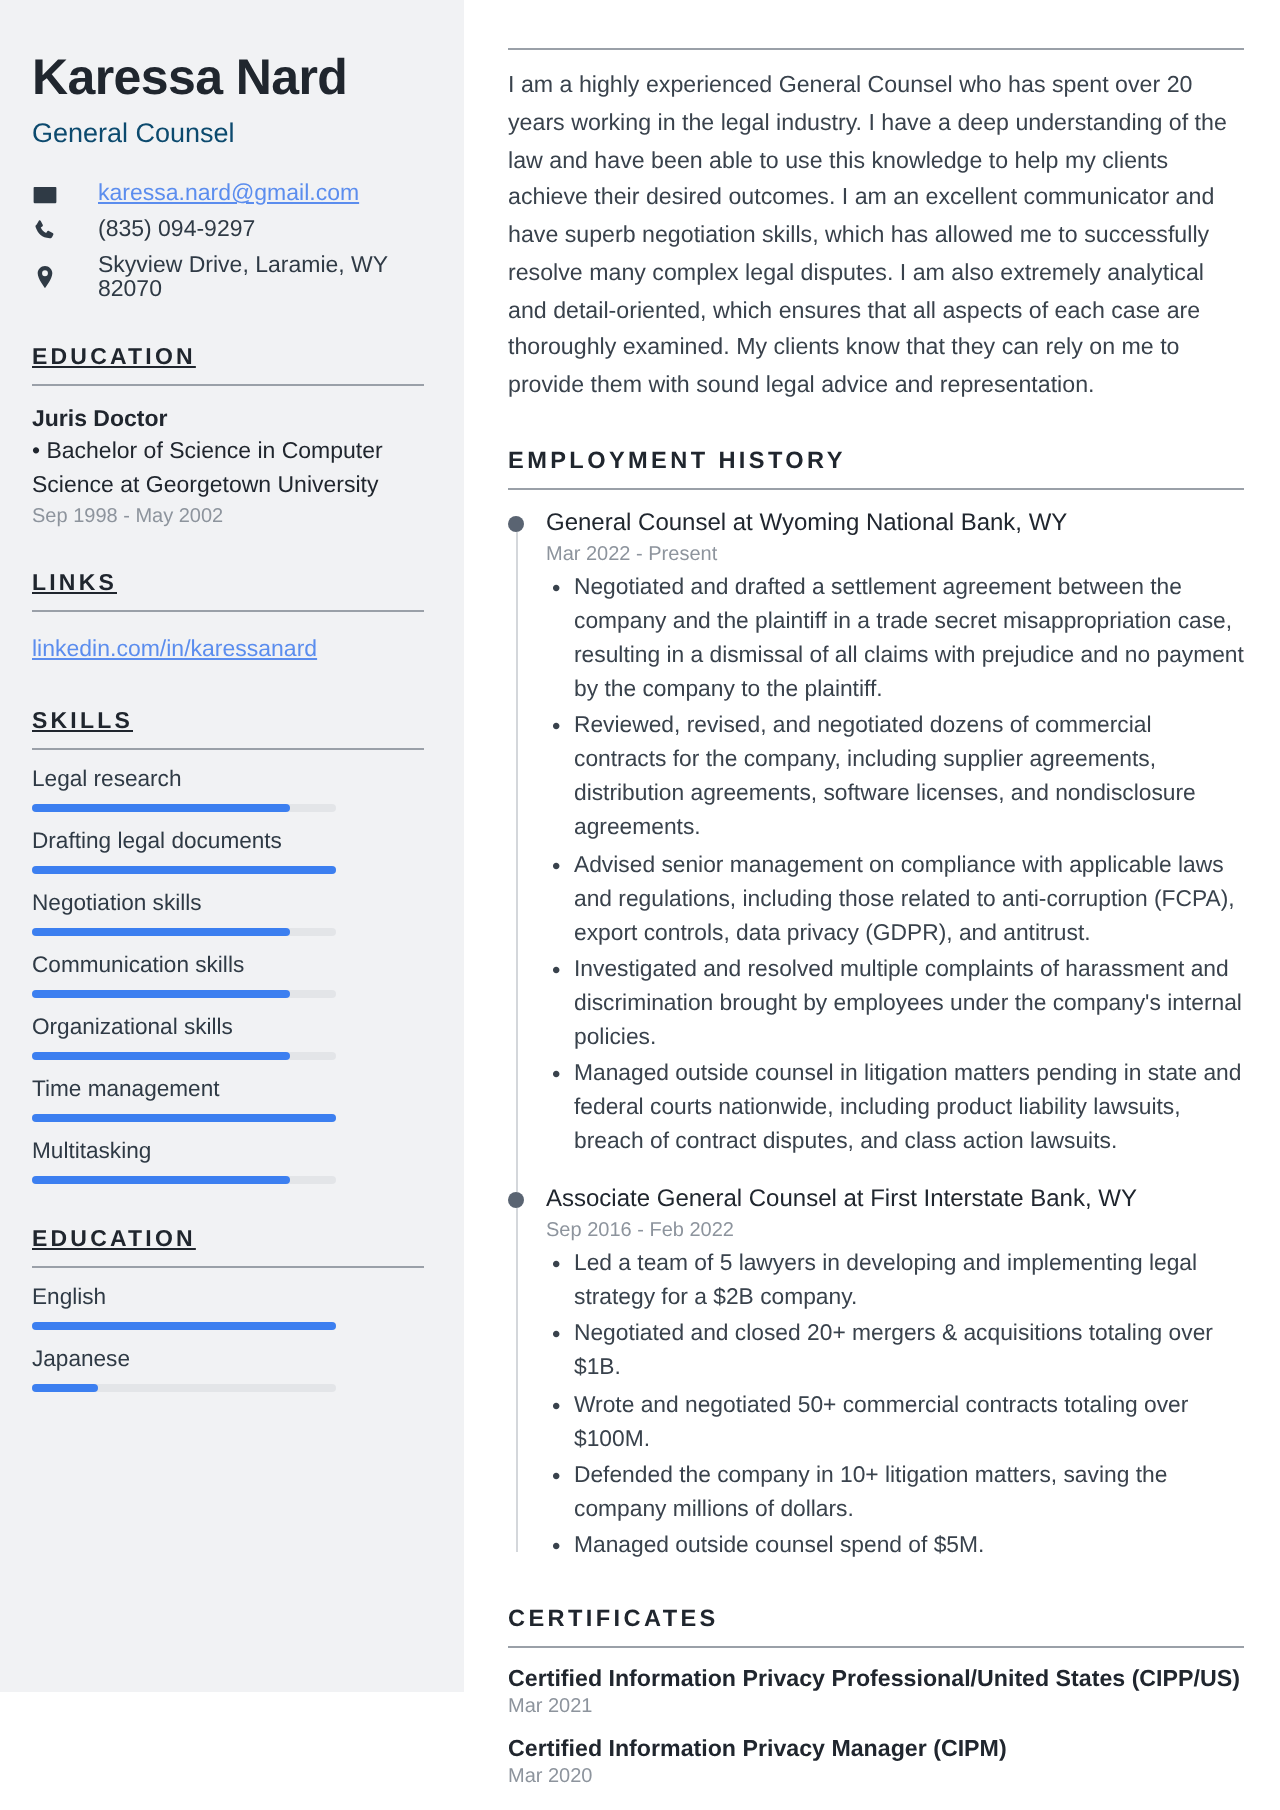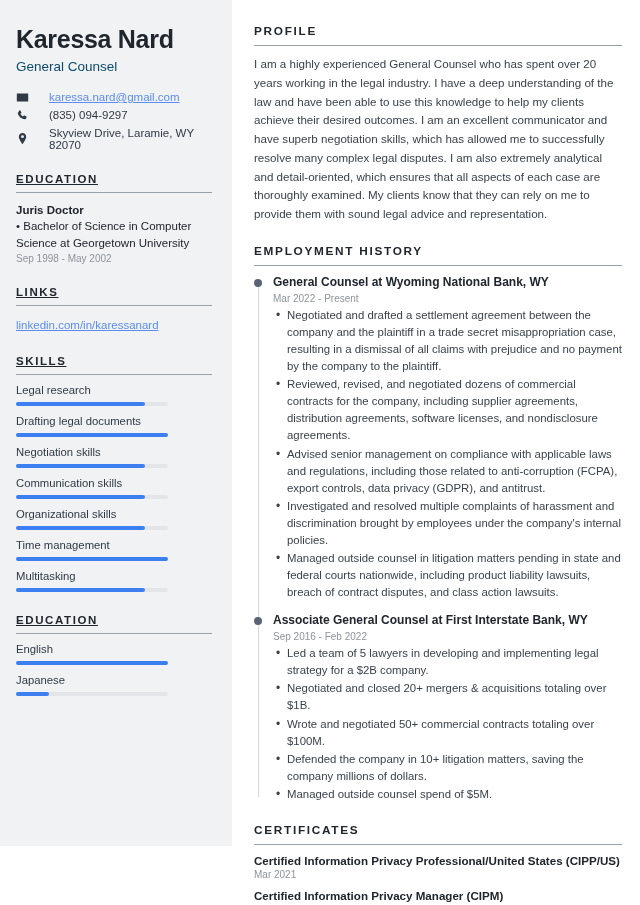--- a/index.html
+++ b/index.html
@@ -60,21 +60,21 @@
   .job { position: relative; padding-left: 19px; }
   .job .dot {
     position: absolute; left: 0; top: 4px;
     width: 8px; height: 8px; border-radius: 50%; background: #5a6472;
   }
   .job .spine {
     position: absolute; left: 3.5px; top: 12px; bottom: -4px;
     width: 1px; background: #d4d7db;
   }
   .job:last-child .spine { bottom: 6px; }
-  .job-role { font-size: 12px; font-weight: bold; color: #20262e; line-height:1.3; }
+  .job-role { font-size: 12px; font-weight: normal; color: #20262e; line-height:1.3; }
   .job-date { font-size: 10px; color: #8d949d; margin-top: 2px; margin-bottom: 3px; }
   .job-bullets { list-style: none; }
   .job-bullets li {
     position: relative; font-size: 11.4px; line-height: 1.5;
     color: #39424c; padding-left: 14px; margin-bottom: 1px;
   }
   .job-bullets li::before {
     content: "•"; position: absolute; left: 3px; top: -1px; font-size: 12px; color: #39424c;
   }
   .job-gap { height: 11px; }
@@ -198,21 +198,20 @@
         <div class="bar-track">
           <div class="bar-fill" style="width: 22%;"></div>
         </div>
       </div>
     </section>
   </aside>
 
   <main class="main">
 
     <section class="main-section">
-      <div class="main-h">PROFILE</div>
       <div class="main-rule"></div>
       <p class="profile-text">I am a highly experienced General Counsel who has spent over 20 years working in the legal industry. I have a deep understanding of the law and have been able to use this knowledge to help my clients achieve their desired outcomes. I am an excellent communicator and have superb negotiation skills, which has allowed me to successfully resolve many complex legal disputes. I am also extremely analytical and detail-oriented, which ensures that all aspects of each case are thoroughly examined. My clients know that they can rely on me to provide them with sound legal advice and representation.</p>
     </section>
 
     <section class="main-section">
       <div class="main-h">EMPLOYMENT HISTORY</div>
       <div class="main-rule"></div>
 
       <div class="jobs">
 

